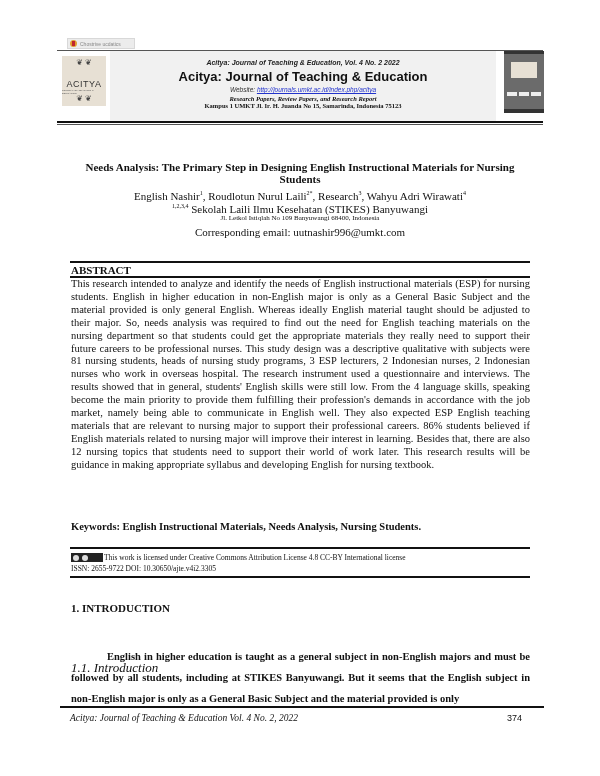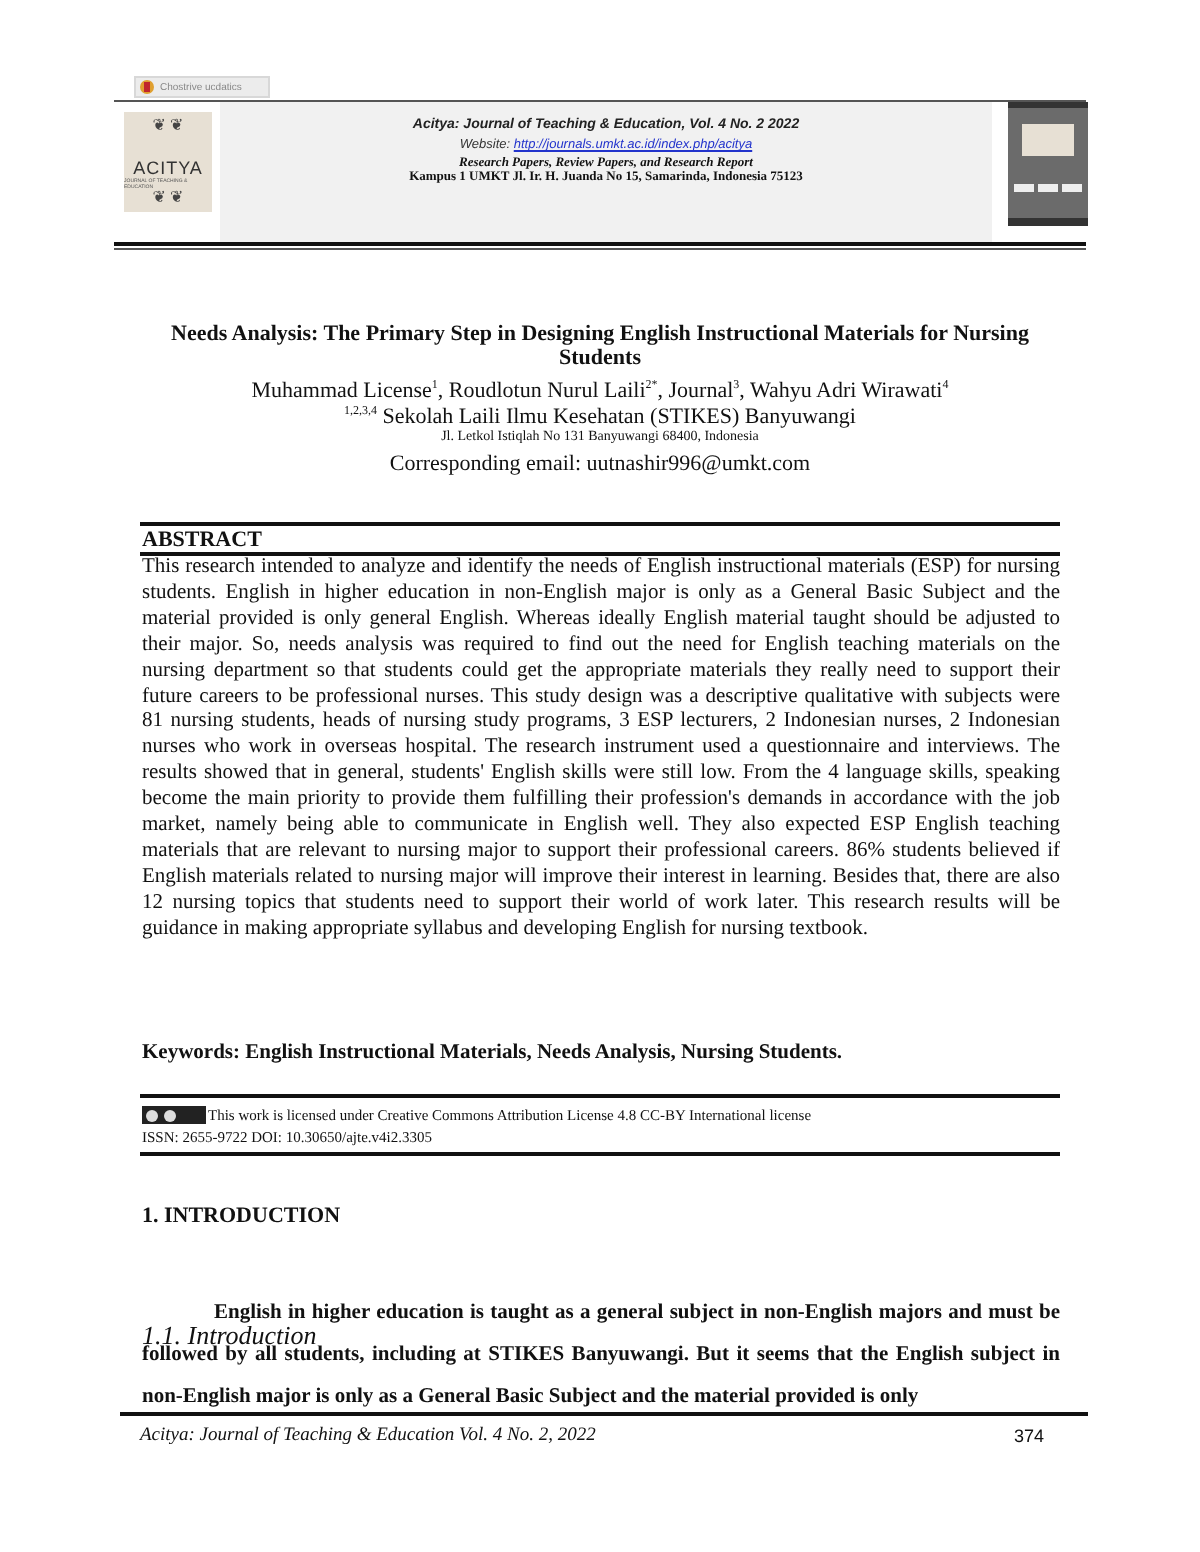--- a/index.html
+++ b/index.html
@@ -79,36 +79,37 @@
 <div class="abs cover">
   <div class="cover-inner"></div>
   <div class="cover-btns">
       <span></span>
       <span></span>
       <span></span>
     </div>
 </div>
 <div class="abs hdr-text">
   <div class="h-sub">Acitya: Journal of Teaching &amp; Education, Vol. 4 No. 2 2022</div>
+  <div class="h-title">Acitya: Journal of Teaching &amp; Education</div>
   <div class="h-web"><span>Website: </span><a>http://journals.umkt.ac.id/index.php/acitya</a></div>
   <div class="h-serif it">Research Papers, Review Papers, and Research Report</div>
   <div class="h-serif b">Kampus 1 UMKT Jl. Ir. H. Juanda No 15, Samarinda, Indonesia 75123</div>
 </div>
 <div class="abs hdr-bot-line"></div>
 <div class="abs hdr-bot-line2"></div>
 
 <div class="abs title">Needs Analysis: The Primary Step in Designing English Instructional Materials for Nursing Students</div>
 <div class="abs authors">
-  <span>Muhammad License</span><sup>1</sup>,
+  <span>English Nashir</span><sup>1</sup>,
   <span>Roudlotun Nurul Laili</span><sup>2*</sup>,
-  <span>Journal</span><sup>3</sup>,
+  <span>Research</span><sup>3</sup>,
   <span>Wahyu Adri Wirawati</span><sup>4</sup>
 </div>
 <div class="abs affil"><sup>1,2,3,4</sup><span> Sekolah Laili Ilmu Kesehatan (STIKES) Banyuwangi</span></div>
-<div class="abs addr">Jl. Letkol Istiqlah No 131 Banyuwangi 68400, Indonesia</div>
+<div class="abs addr">Jl. Letkol Istiqlah No 109 Banyuwangi 68400, Indonesia</div>
 <div class="abs email">Corresponding email: uutnashir996@umkt.com</div>
 
 <div class="abs rule" style="top:261px;height:2px;"></div>
 <div class="abs abs-head">ABSTRACT</div>
 <div class="abs rule" style="top:276px;height:1.5px;"></div>
 <div class="abs abs-body">This research intended to analyze and identify the needs of English instructional materials (ESP) for nursing students. English in higher education in non-English major is only as a General Basic Subject and the material provided is only general English. Whereas ideally English material taught should be adjusted to their major. So, needs analysis was required to find out the need for English teaching materials on the nursing department so that students could get the appropriate materials they really need to support their future careers to be professional nurses. This study design was a descriptive qualitative with subjects were 81 nursing students, heads of nursing study programs, 3 ESP lecturers, 2 Indonesian nurses, 2 Indonesian nurses who work in overseas hospital. The research instrument used a questionnaire and interviews. The results showed that in general, students' English skills were still low. From the 4 language skills, speaking become the main priority to provide them fulfilling their profession's demands in accordance with the job market, namely being able to communicate in English well. They also expected ESP English teaching materials that are relevant to nursing major to support their professional careers. 86% students believed if English materials related to nursing major will improve their interest in learning.  Besides that, there are also 12 nursing topics that students need to support their world of work later. This research results will be guidance in making appropriate syllabus and developing English for nursing textbook.</div>
 <div class="abs keywords">Keywords: English Instructional Materials, Needs Analysis, Nursing Students.</div>
 
 <div class="abs rule" style="top:547px;height:1.5px;"></div>
 <div class="abs license">

